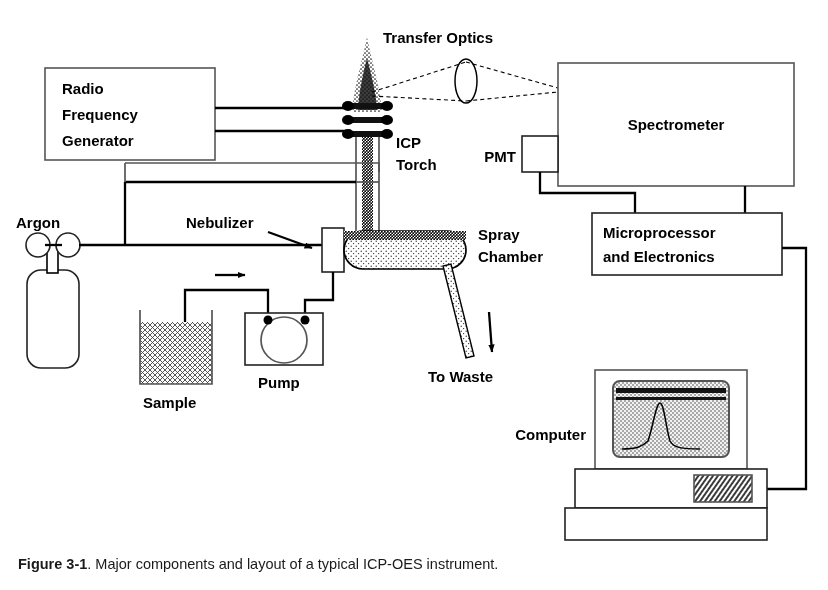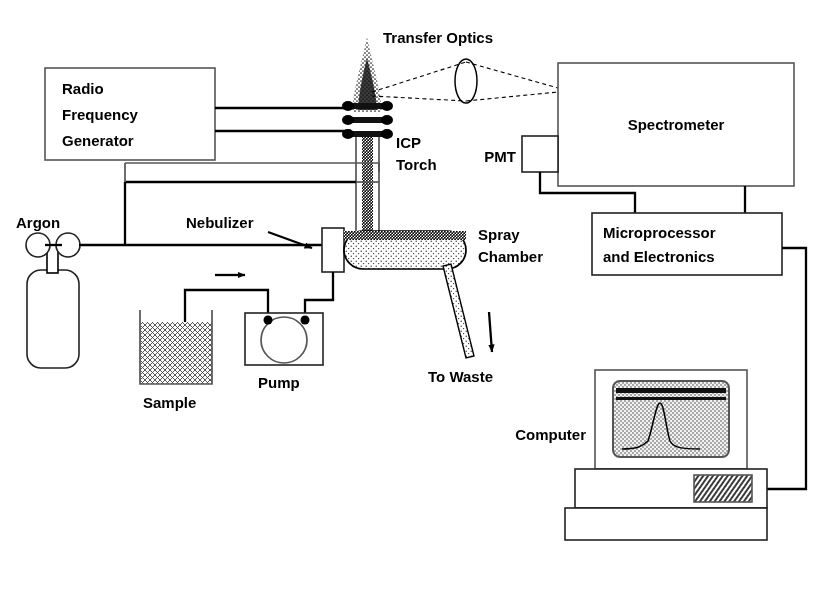--- a/index.html
+++ b/index.html
@@ -270,14 +270,17 @@
                C664,403 666,428 670,441 C674,448 682,449 700,449" fill="none" stroke="#000000" stroke-width="1.5"></path>
 
       <rect class="boxline-dark" x="575" y="469" width="192" height="39"></rect>
       <rect x="694" y="475" width="58" height="27" fill="url(#drivestripe)" stroke="#555555" stroke-width="1.6"></rect>
 
       <rect class="boxline-dark" x="565" y="508" width="202" height="32"></rect>
     </g>
 
   </svg>
 
+  <div id="caption">
+    <span class="cap-bold">Figure 3-1</span><span>. Major components and layout of a typical ICP-OES instrument.</span>
+  </div>
 
 </div>
 
 </body></html>

